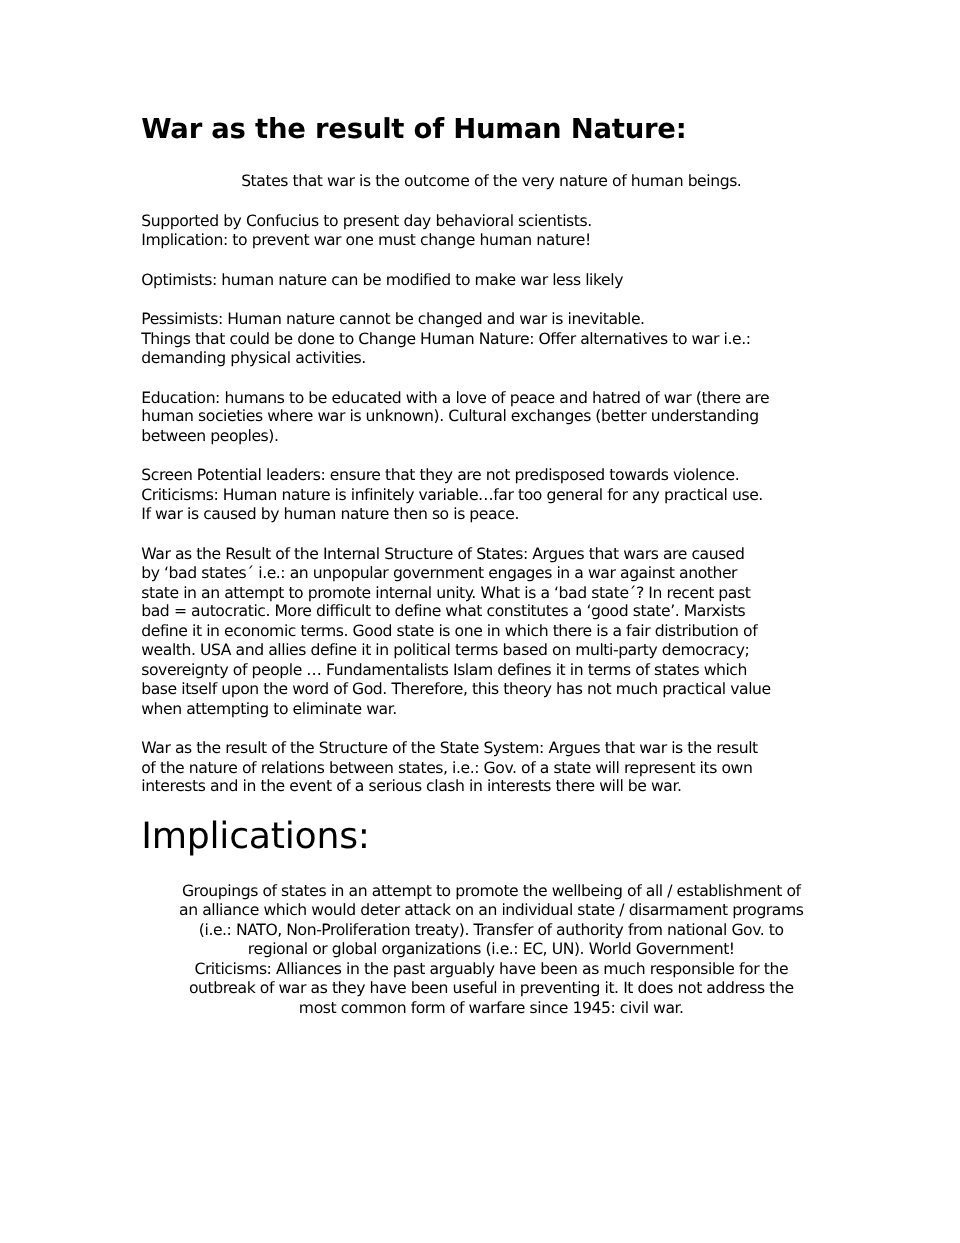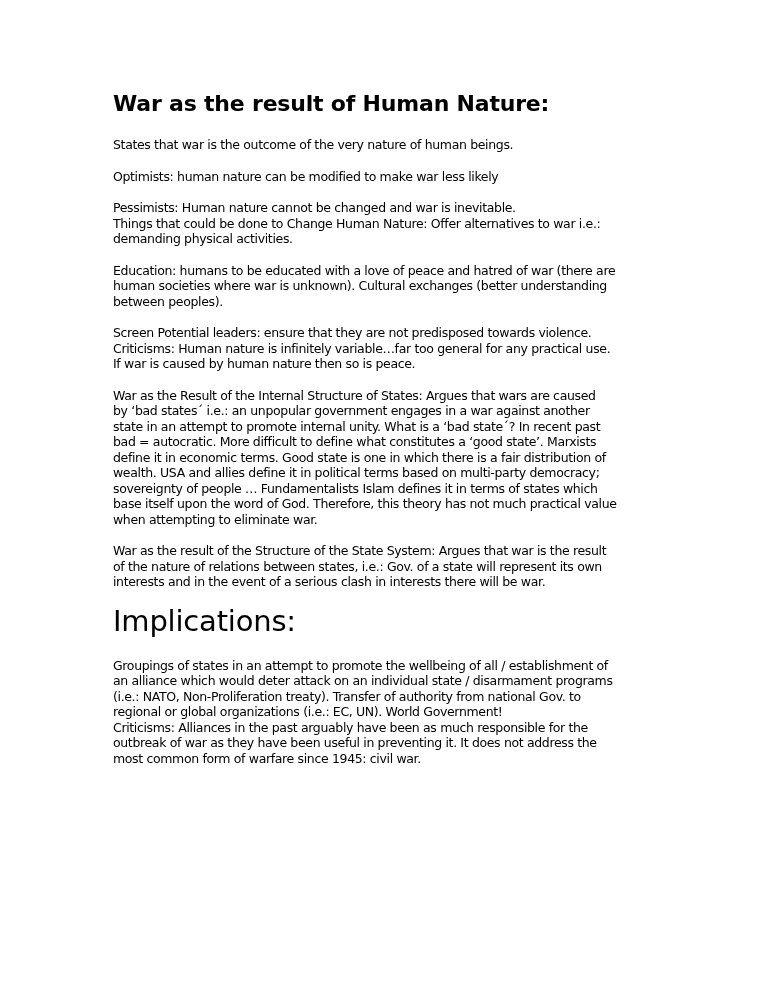--- a/index.html
+++ b/index.html
@@ -40,33 +40,36 @@
   .doc-p {
     font-size: 12.5px;
     line-height: 15.5px;
     letter-spacing: -0.35px;
     margin: 16px 0 0 0;
     white-space: pre-line;
     color: #000000;
   }
   .doc-p.first {
     margin-top: 0;
+    text-align: center;
   }
   .doc-p.gap2 {
   }
 </style>
 </head>
 <body>
 
 <div class="page">
 
   <h1 class="doc-h1">War as the result of Human Nature:</h1>
 
   <p class="doc-p first">States that war is the outcome of the very nature of human beings.</p>
 
+  <p class="doc-p">Supported by Confucius to present day behavioral scientists.
+Implication: to prevent war one must change human nature!</p>
 
   <p class="doc-p">Optimists: human nature can be modified to make war less likely</p>
 
   <p class="doc-p gap2">Pessimists: Human nature cannot be changed and war is inevitable.
 Things that could be done to Change Human Nature: Offer alternatives to war i.e.:
 demanding physical activities.</p>
 
   <p class="doc-p gap2">Education: humans to be educated with a love of peace and hatred of war (there are
 human societies where war is unknown). Cultural exchanges (better understanding
 between peoples).</p>

